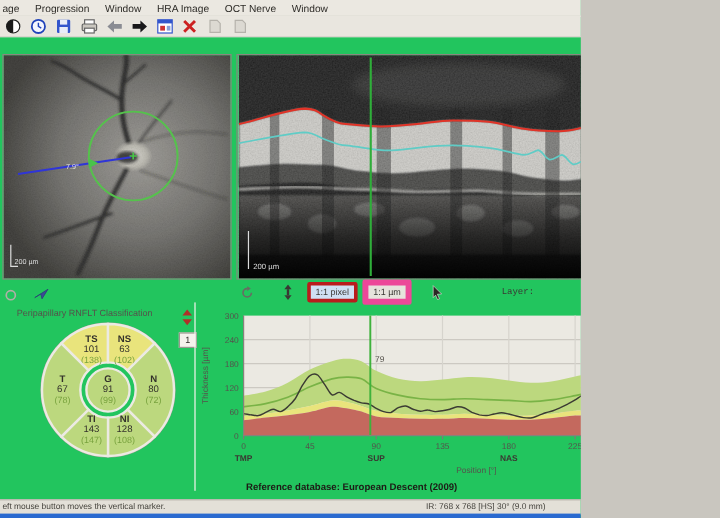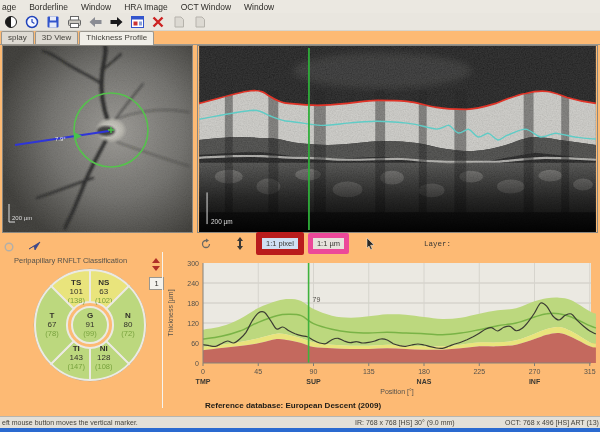--- a/index.html
+++ b/index.html
@@ -1,16 +1,16 @@
 <!DOCTYPE html>
 <html><head>
 <meta charset="utf-8">
 <style>
   html,body{margin:0;padding:0;background:#c9c6bf;}
-  .window{position:relative;width:600px;height:432px;background:#fdba74;
+  .window{position:relative;width:484px;height:432px;background:#22c55e;
     font-family:"Liberation Sans",sans-serif;overflow:hidden;color:#2e2c28;}
   
   .menubar{position:absolute;left:0;top:0;width:100%;height:13px;background:#ebe8e1;
     display:flex;align-items:center;gap:13px;padding-left:2px;font-size:8.5px;border-bottom:1px solid #d4d1c9;}
   .menu-item{cursor:default;}
   
   .toolbar{position:absolute;left:0;top:13px;width:100%;height:17px;background:#e9e6df;
     display:flex;align-items:center;gap:5px;padding-left:3px;border-bottom:1px solid #d8d5cd;}
   .tbtn{width:16px;height:15px;display:flex;align-items:center;justify-content:center;}
   
@@ -20,21 +20,21 @@
     border-radius:2px 2px 0 0;color:#44423c;}
   .tab.active{background:#f0eee7;position:relative;margin-bottom:-1px;padding-bottom:3px;font-weight:normal;}
   
   .fundus-panel{position:absolute;left:2px;top:45px;width:191px;height:188px;border:1px solid #8a8780;box-sizing:border-box;}
   .oct-panel{position:absolute;left:197px;top:45px;width:401px;height:188px;border:1px solid #8a8780;box-sizing:border-box;}
   .fundus-panel svg,.oct-panel svg{display:block;}
   
   .octbar{position:absolute;left:197px;top:235px;width:401px;height:17px;display:flex;align-items:center;font-size:7.5px;}
   .miniicon{margin-right:6px;display:flex;align-items:center;}
   .zoombtn{border:5px solid #ec4899;background:#e6e3dc;border-radius:2px;padding:1px 4px;margin-right:4px;color:#3a3834;}
-  .zoombtn.active{border:6px solid #b91c1c;background:#cfe0f3;}
+  .zoombtn.active{border:3px solid #b91c1c;background:#cfe0f3;}
   .layer-label{margin-left:42px;margin-right:5px;color:#3a3834;font-family:Liberation Mono, monospace;}
   .layer-select{background:#fdfdfb;border:1px solid #9a978f;padding:1px 4px;width:84px;display:flex;
     justify-content:space-between;align-items:center;font-weight:bold;color:#16140f;}
   .layer-select .arr{color:#55534d;font-size:6px;}
   
   .panel-icons{position:absolute;left:4px;top:238px;display:flex;gap:14px;align-items:center;}
   .class-title{position:absolute;left:14px;top:256px;font-size:7.5px;color:#55524b;}
   .pie-wrap{position:absolute;left:20px;top:266px;}
   .pietxt{font-size:8px;fill:#33312b;}
   .pid{font-weight:bold;}
@@ -58,24 +58,24 @@
   .sb-left{left:2px;} .sb-ir{left:355px;} .sb-oct{left:505px;}
   .taskbar-strip{position:absolute;left:0;top:428px;width:100%;height:4px;background:#2a6ad0;}
 </style>
 </head>
 <body>
 
 <div class="window">
 
   <div class="menubar">
     <span class="menu-item">age</span>
-    <span class="menu-item">Borderline</span>
+    <span class="menu-item">Progression</span>
     <span class="menu-item">Window</span>
     <span class="menu-item">HRA Image</span>
-    <span class="menu-item">OCT Window</span>
+    <span class="menu-item">OCT Nerve</span>
     <span class="menu-item">Window</span>
   </div>
 
   <div class="toolbar">
     <span class="tbtn">
       <svg width="14" height="14">
           <circle cx="7" cy="7" r="5.5" fill="#fff" stroke="#222"></circle>
           <path d="M7 1.5 A5.5 5.5 0 0 0 7 12.5 Z" fill="#1a1a1a"></path>
         </svg>
       </span>
@@ -127,25 +127,20 @@
           <path d="M3 2 L9 2 L11.5 4.5 L11.5 12 L3 12 Z" fill="#dcd9d2" stroke="#b5b2ab"></path>
         </svg>
       </span>
     <span class="tbtn">
       <svg width="14" height="14">
           <path d="M3 2 L9 2 L11.5 4.5 L11.5 12 L3 12 Z" fill="#dcd9d2" stroke="#b5b2ab"></path>
         </svg>
       </span>
   </div>
 
-  <div class="tabrow">
-    <span class="tab">splay</span>
-    <span class="tab">3D View</span>
-    <span class="tab active">Thickness Profile</span>
-  </div>
 
   <div class="fundus-panel">
     <svg width="189" height="186" viewBox="0 0 189 186">
       <defs>
         <radialGradient id="fgrad" cx="0.60" cy="0.46" r="0.65">
           <stop offset="0" stop-color="#979590"></stop>
             <stop offset="0.55" stop-color="#6b6a66"></stop>
             <stop offset="1" stop-color="#34332f"></stop>
         </radialGradient>
         <radialGradient id="dgrad" cx="0.5" cy="0.5" r="0.5">

